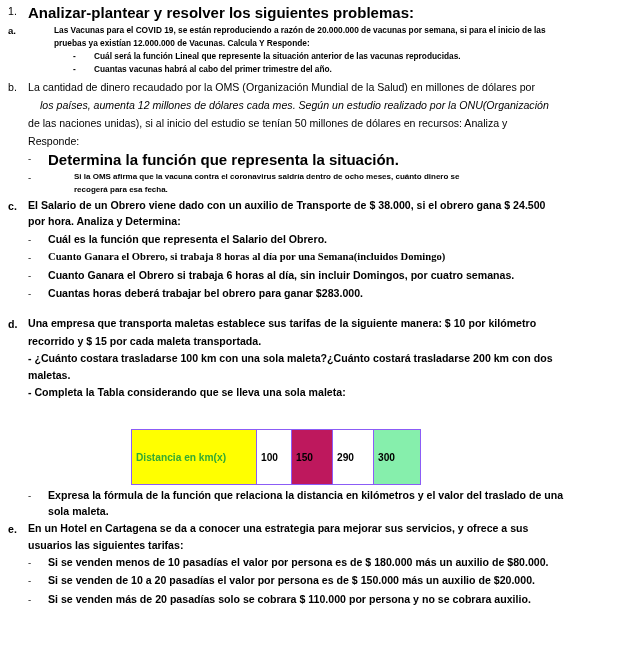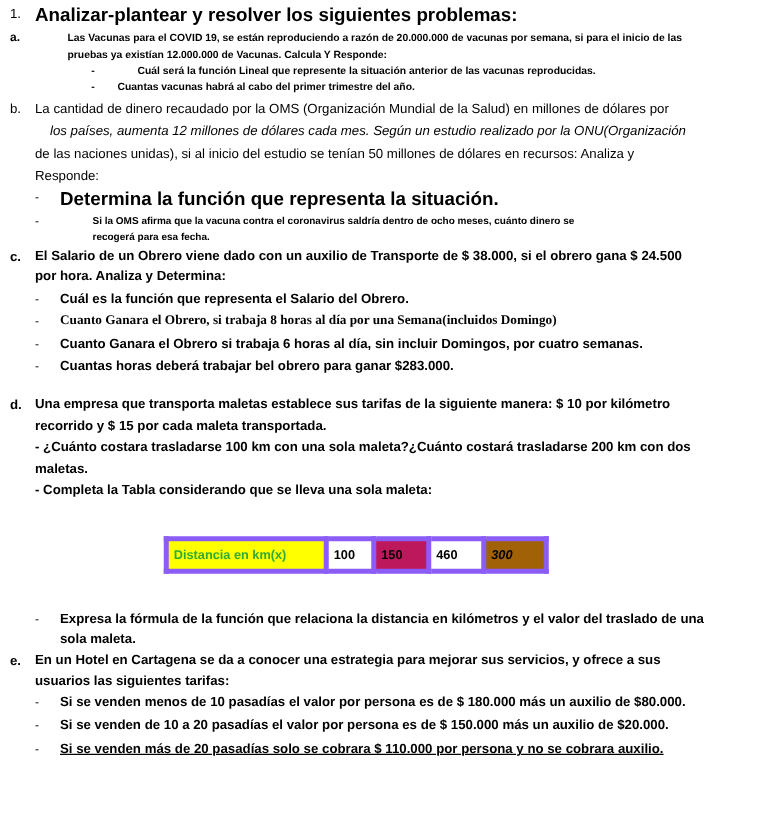--- a/index.html
+++ b/index.html
@@ -4,38 +4,38 @@
 <style>
   html, body { margin:0; padding:0; background:#ffffff; }
   body { width:622px; height:650px; position:relative; overflow:hidden; font-family:"Liberation Sans", sans-serif; color:#000; }
   .ln { position:absolute; white-space:nowrap; font-family:"Liberation Sans", sans-serif; }
   .b { font-weight:bold; }
   .f8 { font-size:8.3px;padding-left:26px; }
   .f9 { font-size:9.6px; }
   .f10 { font-size:10.6px; }
   .f11 { font-size:15px; }
   table.t { position:absolute; left:131px; top:429px; border-collapse:collapse; font-family:"Liberation Sans", sans-serif; font-size:10.2px; font-weight:bold; }
-  table.t td { border:4px solid #8b5cf6; height:22px; padding:0 4px; }
+  table.t td { border:1px solid #8b5cf6; height:22px; padding:16px 4px; }
   table.t td.hd { background:#ffff00; color:#33aa33; width:116px; }
   table.t td.v { width:26px; background:#fff; }
   table.t td.v2 { width:32px; background:#be185d; }
   table.t td.v3 { width:32px; background:#fff; }
-  table.t td.v4 { width:38px; background:#a16207;font-style:italic; }
+  table.t td.v4 { width:38px; background:#86efac; }
 </style>
 </head>
 <body>
 
 <div class="ln f10" style="left:8px;top:5px;">1.</div>
 <div class="ln f11 b" style="left:28px;top:4px;">Analizar-plantear y resolver los siguientes problemas:</div>
 
 <div class="ln f9 b" style="left:8px;top:25px;">a.</div>
 <div class="ln f8 b" style="left:28px;top:25px;">Las Vacunas para el COVID 19, se están reproduciendo a razón de 20.000.000 de vacunas por semana, si para el inicio de las</div>
 <div class="ln f8 b" style="left:28px;top:38px;">pruebas ya existían 12.000.000 de Vacunas. Calcula Y Responde:</div>
 <div class="ln f8 b" style="left:47px;top:51px;">-</div>
-<div class="ln f8 b" style="left:84px;top:51px;">Cuál será la función Lineal que represente la situación anterior de las vacunas reproducidas.</div>
+<div class="ln f8 b" style="left:68px;top:51px;">Cuál será la función Lineal que represente la situación anterior de las vacunas reproducidas.</div>
 <div class="ln f8 b" style="left:47px;top:64px;">-</div>
 <div class="ln f8 b" style="left:68px;top:64px;">Cuantas vacunas habrá al cabo del primer trimestre del año.</div>
 
 <div class="ln f10" style="left:8px;top:81px;">b.</div>
 <div class="ln f10" style="left:28px;top:81px;">La cantidad de dinero recaudado por la OMS (Organización Mundial de la Salud) en millones de dólares por</div>
 <div class="ln f10" style="left:40px;top:99px;font-style:italic;">los países,  aumenta 12 millones de dólares cada mes. Según un estudio realizado por la ONU(Organización</div>
 <div class="ln f10" style="left:28px;top:117px;">de las naciones unidas), si al inicio del estudio se tenían 50 millones de dólares en recursos: Analiza y</div>
 <div class="ln f10" style="left:28px;top:135px;">Responde:</div>
 <div class="ln f9" style="left:28px;top:153px;">-</div>
 <div class="ln f11 b" style="left:48px;top:151px;">Determina la función que representa la situación.</div>
@@ -61,31 +61,31 @@
 <div class="ln f10 b" style="left:28px;top:352px;">- ¿Cuánto costara trasladarse 100 km con una sola maleta?¿Cuánto costará trasladarse 200 km con dos</div>
 <div class="ln f10 b" style="left:28px;top:369px;">maletas.</div>
 <div class="ln f10 b" style="left:28px;top:386px;">- Completa la Tabla considerando que se lleva una sola maleta:</div>
 
 <table class="t">
   <tbody>
       <tr>
     <td class="hd">Distancia en km(x)</td>
     <td class="v">100</td>
     <td class="v2">150</td>
-    <td class="v3">460</td>
+    <td class="v3">290</td>
     <td class="v4">300</td>
   </tr>
 </tbody>
   </table>
 
 <div class="ln f9" style="left:28px;top:490px;">-</div>
 <div class="ln f10 b" style="left:48px;top:489px;">Expresa la fórmula de la función que relaciona la distancia en kilómetros y el valor del traslado de una</div>
 <div class="ln f10 b" style="left:48px;top:505px;">sola maleta.</div>
 
 <div class="ln f10 b" style="left:8px;top:523px;">e.</div>
 <div class="ln f10 b" style="left:28px;top:522px;">En un Hotel en Cartagena se  da a conocer una estrategia para mejorar sus servicios, y ofrece a sus</div>
 <div class="ln f10 b" style="left:28px;top:539px;">usuarios las siguientes tarifas:</div>
 <div class="ln f9" style="left:28px;top:557px;">-</div>
 <div class="ln f10 b" style="left:48px;top:556px;">Si se venden menos de 10 pasadías el valor por persona es de $ 180.000 más un auxilio de $80.000.</div>
 <div class="ln f9" style="left:28px;top:575px;">-</div>
 <div class="ln f10 b" style="left:48px;top:574px;">Si se venden de 10 a 20 pasadías el valor por persona es de $ 150.000 más un auxilio de $20.000.</div>
 <div class="ln f9" style="left:28px;top:594px;">-</div>
-<div class="ln f10 b" style="left:48px;top:593px;text-decoration:underline;"> Si se venden más de 20 pasadías solo se cobrara $ 110.000 por persona y no se cobrara auxilio.</div>
+<div class="ln f10 b" style="left:48px;top:593px;"> Si se venden más de 20 pasadías solo se cobrara $ 110.000 por persona y no se cobrara auxilio.</div>
 
 </body></html>

